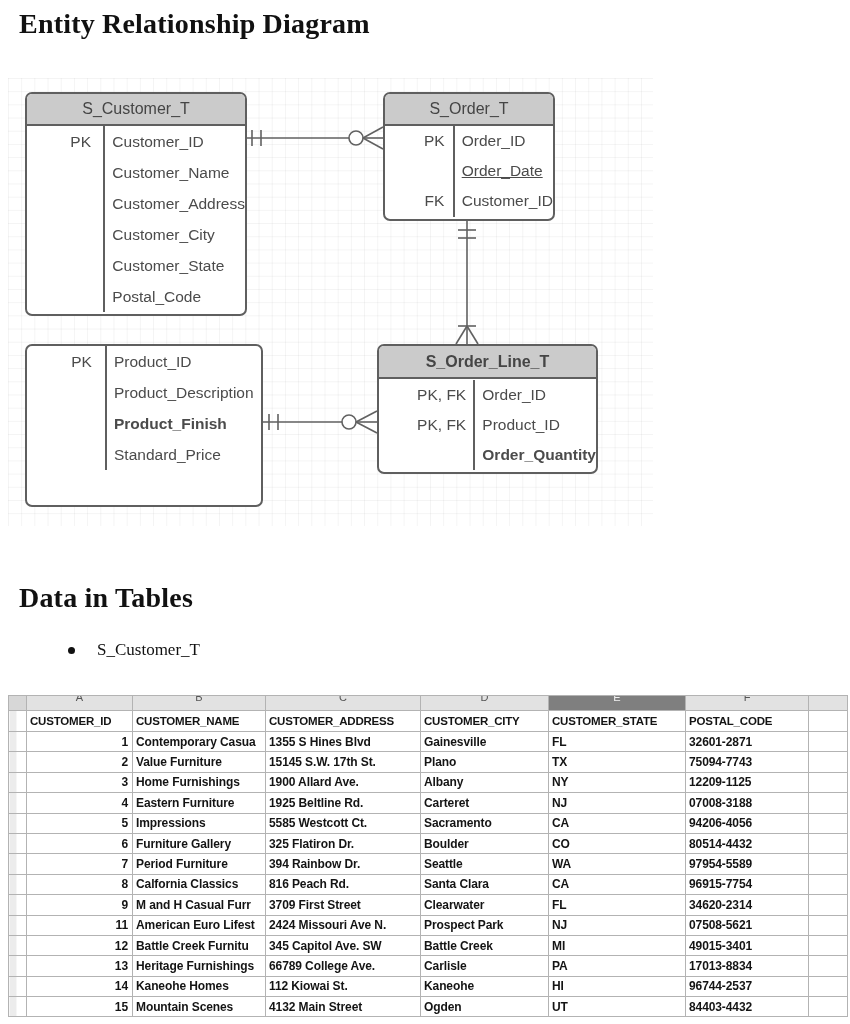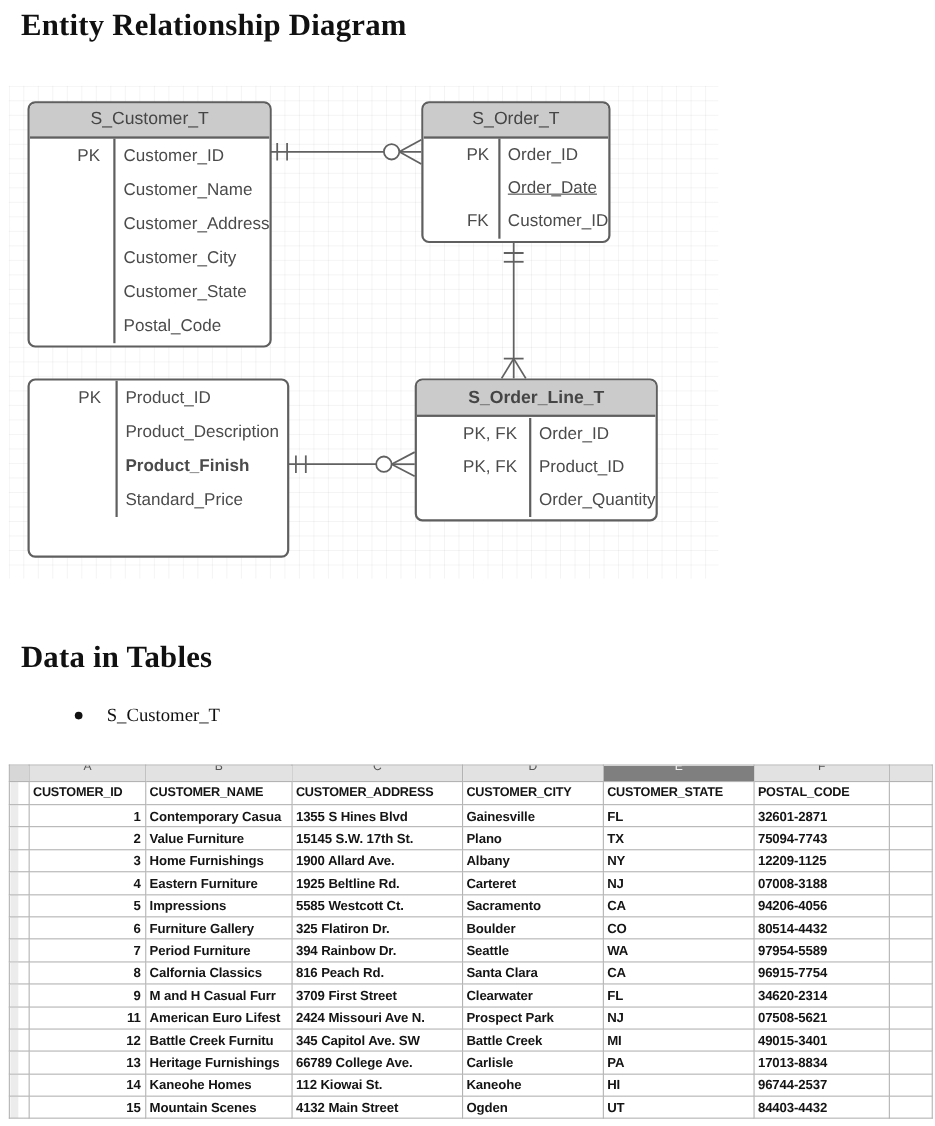--- a/index.html
+++ b/index.html
@@ -170,21 +170,21 @@
     <div class="entity-header" style="height:31px;font-weight:bold;">S_Order_Line_T</div>
     <div class="entity-body" style="height:91px;align-items:flex-end;">
       <div class="keycol" style="width:71px;">
         <div class="erow" style="height:30px;">PK, FK</div>
         <div class="erow" style="height:30px;">PK, FK</div>
         <div class="erow" style="height:30px;"></div>
       </div>
       <div class="attrcol">
         <div class="erow" style="height:30px;">Order_ID</div>
         <div class="erow" style="height:30px;">Product_ID</div>
-        <div class="erow" style="height:30px;">Order_Quantity</div>
+        <div class="erow" style="height:30px;font-weight:bold;">Order_Quantity</div>
       </div>
     </div>
   </div>
 </div>
 
 <h1 class="doc-heading" id="heading-data">Data in Tables</h1>
 
 <div class="bullet-row">
   <span class="bullet-dot"></span>
   <span>S_Customer_T</span>

